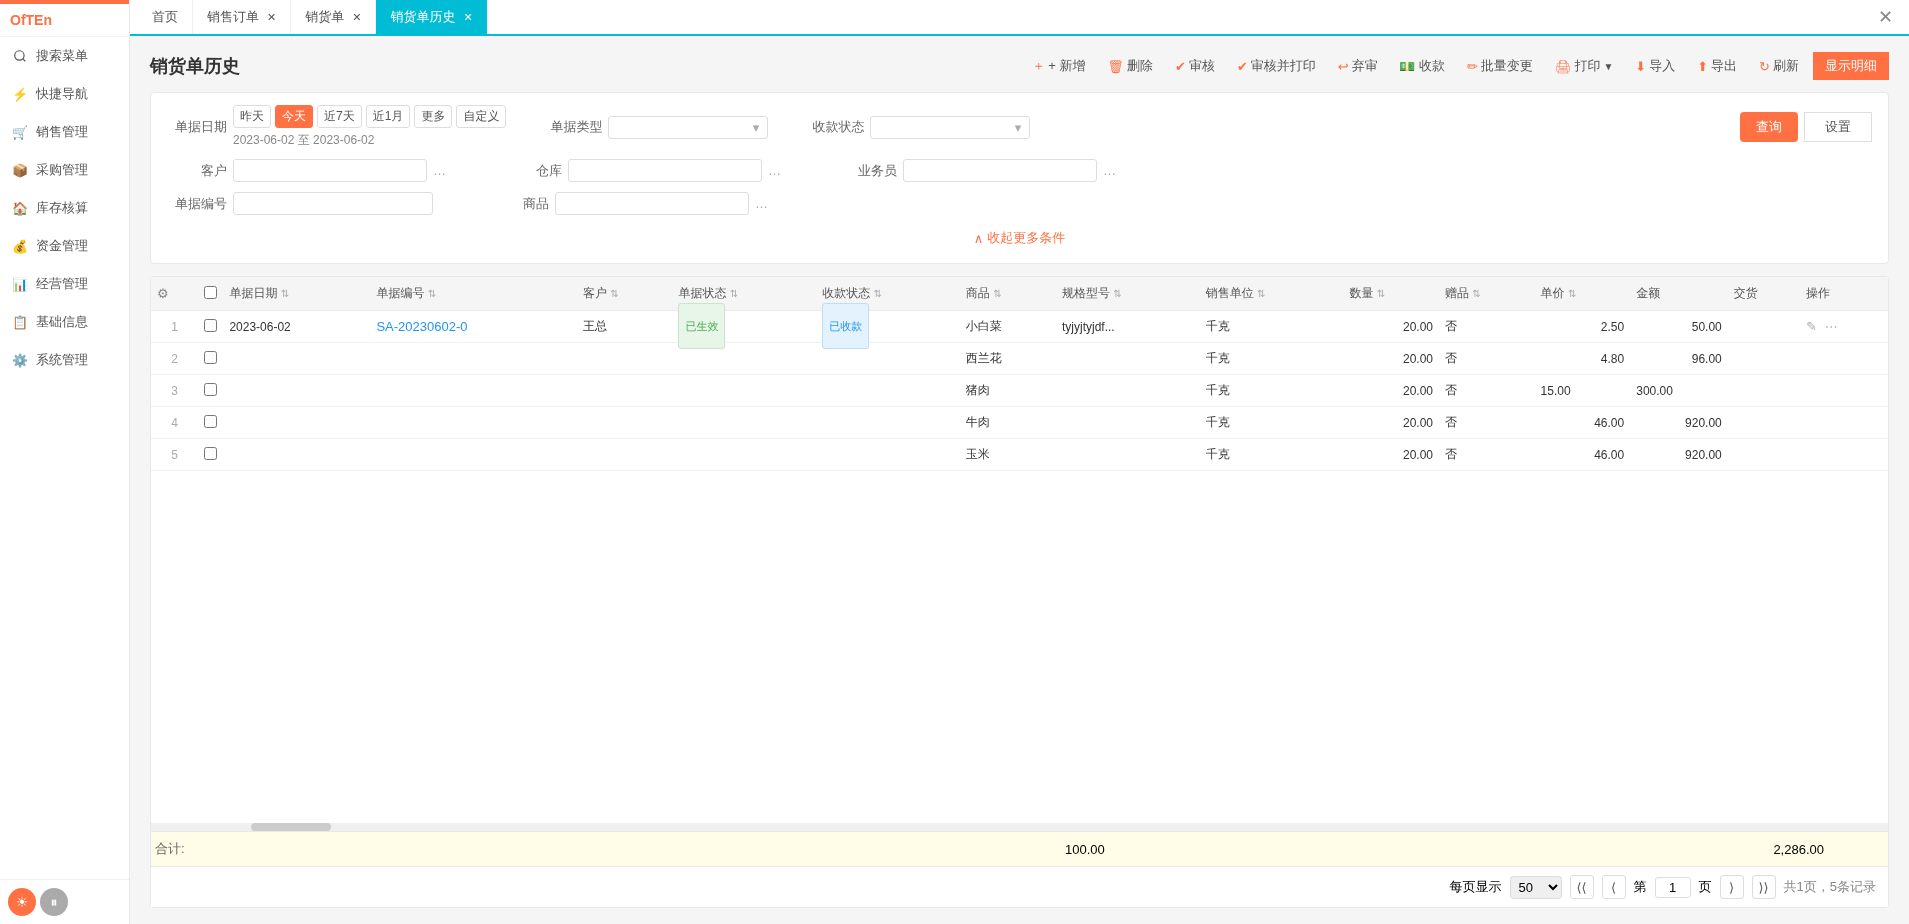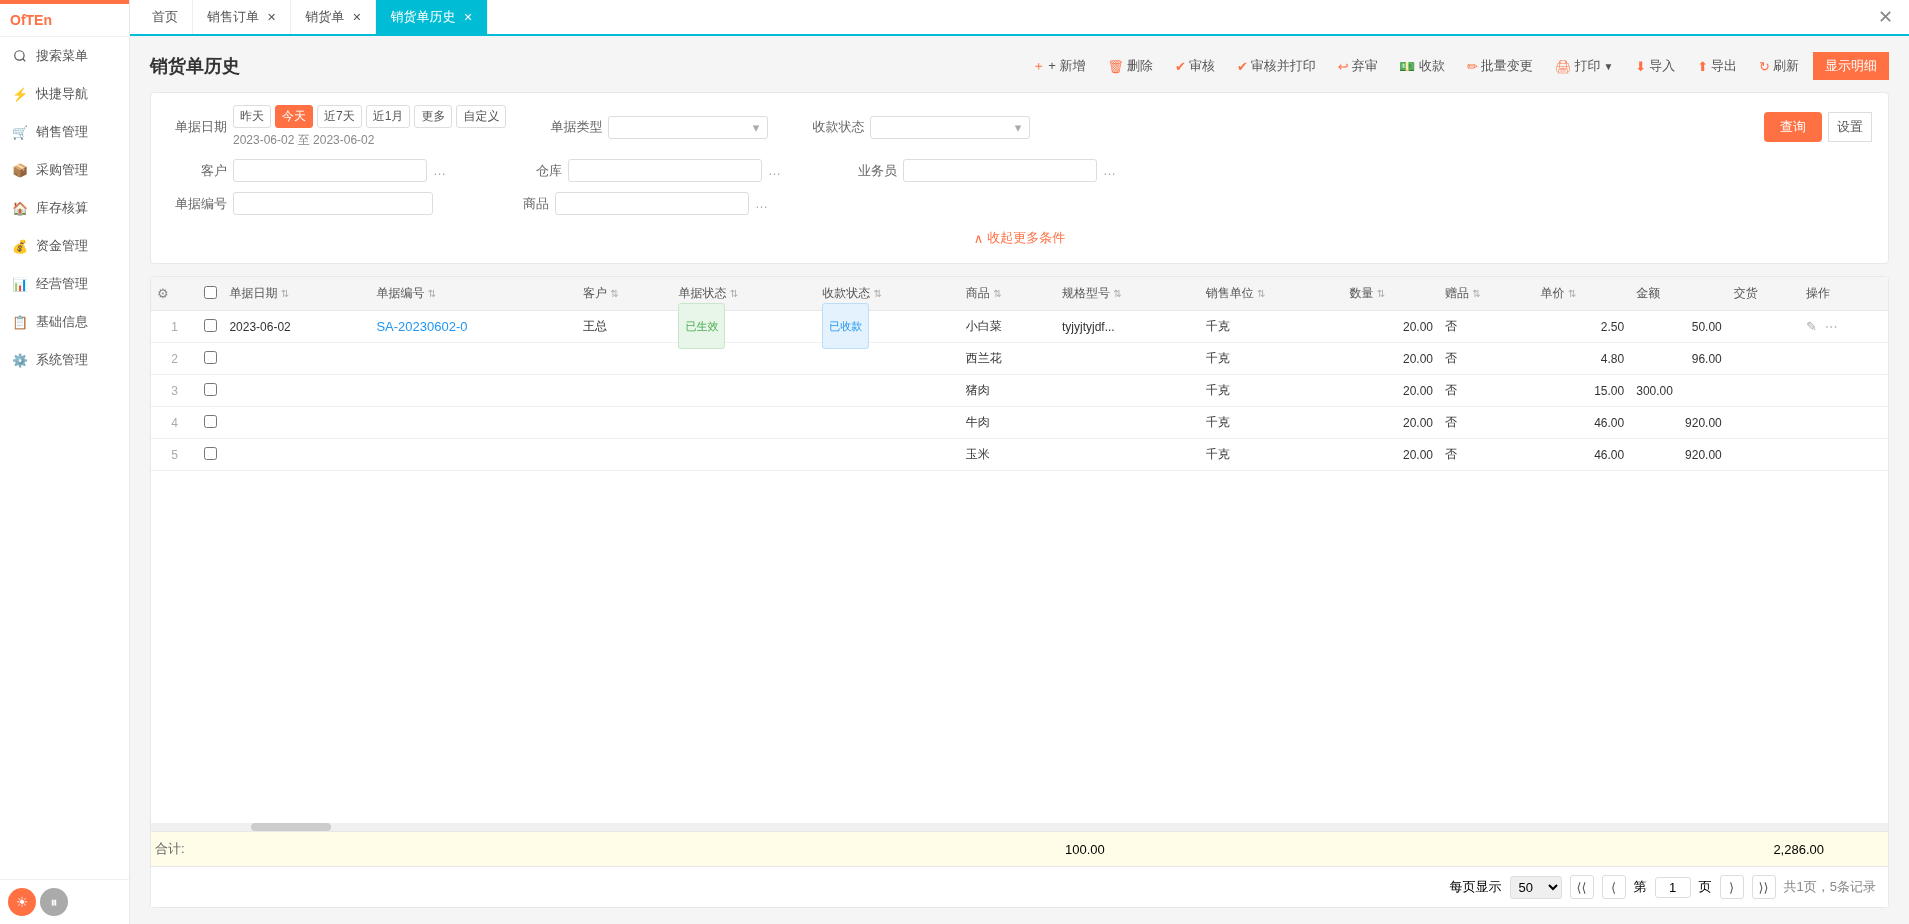--- a/index.html
+++ b/index.html
@@ -245,21 +245,21 @@
         </div>
         <div class="filter-item" style="margin-left:20px;">
           <span class="filter-label">收款状态</span>
           <div class="filter-select" style="min-width:160px;">
             <span></span>
             <span class="arrow">▾</span>
           </div>
         </div>
         <div style="margin-left:auto;display:flex;gap:6px;">
           <button class="toolbar-btn-primary" style="background:#ff7043;color:#fff;border:none;border-radius:4px;padding:5px 16px;cursor:pointer;">查询</button>
-          <button class="settings-btn" style="background:none;border:1px solid #ddd;color:#555;padding:5px 8px;border-radius:0;cursor:pointer;">设置</button>
+          <button class="settings-btn" style="background:none;border:1px solid #ddd;color:#555;padding:5px 20px;border-radius:0;cursor:pointer;">设置</button>
         </div>
       </div>
 
       <div class="filter-row">
         <div class="filter-item">
           <span class="filter-label">客户</span>
           <input class="filter-input" placeholder="" style="">
           <span class="filter-ellipsis">…</span>
         </div>
         <div class="filter-item" style="margin-left:40px;">
@@ -365,21 +365,21 @@
       <td></td>
       <td></td>
       <td></td>
       <td></td>
       <td></td>
       <td>猪肉</td>
       <td></td>
       <td>千克</td>
       <td style="text-align:right;">20.00</td>
       <td>否</td>
-      <td style="text-align:right;">15.00</td>
+      <td style="text-align:left;">15.00</td>
       <td style="">300.00</td>
       <td></td>
       <td>
         
       </td>
     </tr>
               <tr>
       <td style="color:#aaa;text-align:center;">4</td>
       <td style="text-align:center;"><input type="checkbox" style=""></td>
       <td></td>

